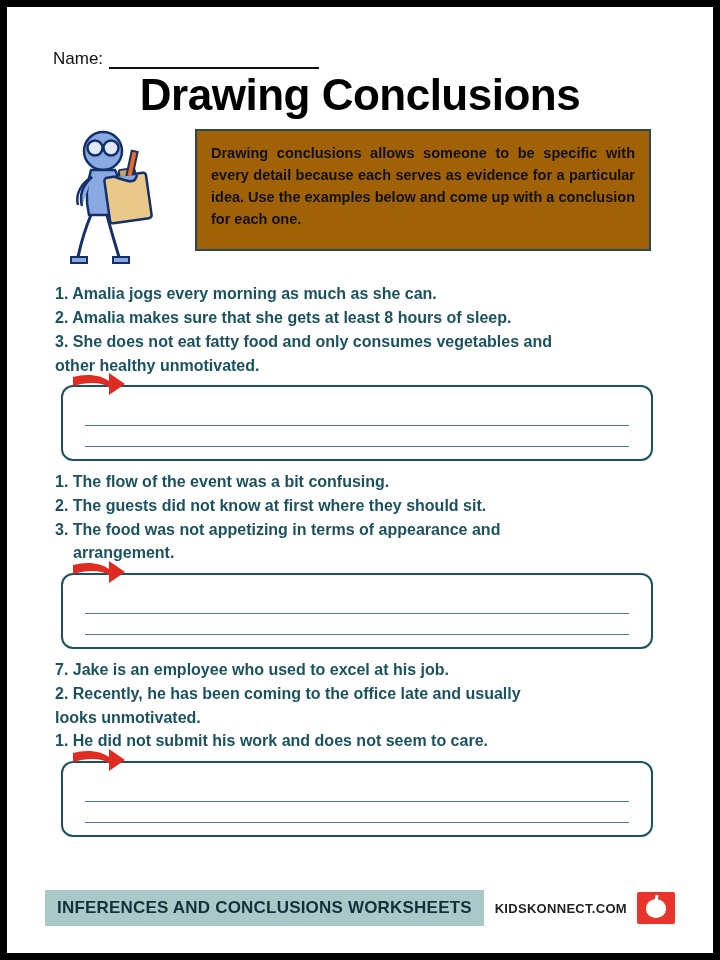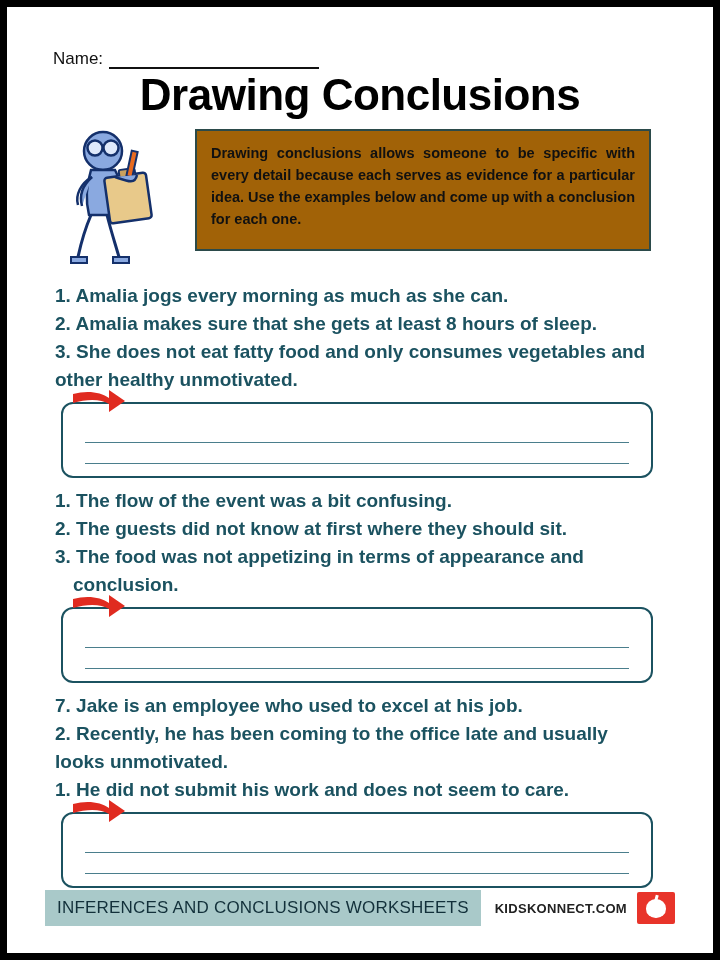--- a/index.html
+++ b/index.html
@@ -84,21 +84,21 @@
     color: #111111;
     line-height: 1.5;
     text-align: justify;
     margin: 0;
   }
   .section {
     margin-top: 10px;
   }
   .prompt-list {
     color: #1b5260;
-    font-size: 19px;
+    font-size: 16px;
     font-weight: bold;
     line-height: 1.42;
     margin: 0 0 0 10px;
     padding: 0;
   }
   .prompt-list div {
     margin-bottom: 1px;
   }
   .indent {
     padding-left: 18px;
@@ -138,21 +138,21 @@
     right: 22px;
     bottom: 10px;
     height: 38px;
     display: flex;
     align-items: center;
   }
   .footer-banner {
     background: #a9c9c9;
     color: #12303a;
     font-size: 17px;
-    font-weight: normal;
+    font-weight: bold;
     letter-spacing: 0.2px;
     padding: 8px 12px;
     flex: 0 0 auto;
   }
   .footer-right {
     flex: 1;
     display: flex;
     align-items: center;
     justify-content: flex-end;
     gap: 10px;
@@ -254,21 +254,21 @@
           <div class="rule"></div>
         </div>
       </div>
     </div>
 
     <div class="section">
       <div class="prompt-list">
         <div>1. The flow of the event was a bit confusing.</div>
         <div>2. The guests did not know at first where they should sit.</div>
         <div>3. The food was not appetizing in terms of appearance and</div>
-        <div class="indent">conclusion.</div>
+        <div class="indent">arrangement.</div>
       </div>
       <div class="answer-wrap">
         <div class="arrow">
           <svg width="56" height="26" viewBox="0 0 56 26" xmlns="http://www.w3.org/2000/svg">
             <path d="M2 6 C16 2, 30 4, 38 10 L38 2 L54 13 L38 24 L38 16 C30 11, 16 11, 2 15 Z" fill="#e02b20"></path>
           </svg>
         </div>
         <div class="answer-box">
           <div class="rule"></div>
           <div class="rule"></div>

